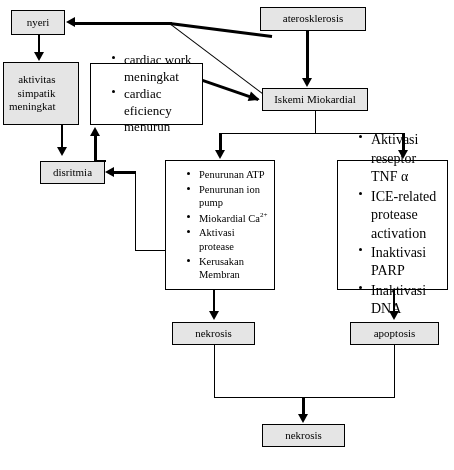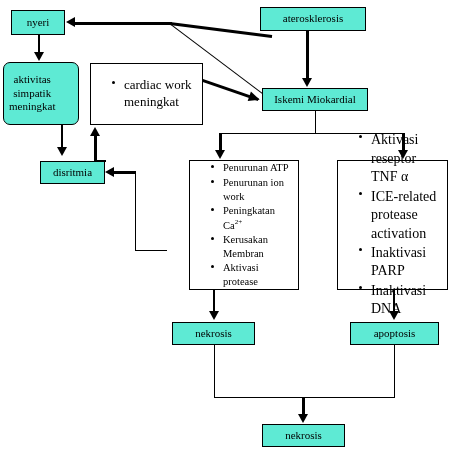--- a/index.html
+++ b/index.html
@@ -12,34 +12,33 @@
     position:relative;
     width:454px;
     height:470px;
     background:#ffffff;
     overflow:hidden;
   }
   .node{
     position:absolute;
     box-sizing:border-box;
     border:1px solid #000000;
-    background:#5eead4;
+    background:#e5e5e5;
     display:flex;
     align-items:center;
     justify-content:center;
     text-align:center;
     font-size:11px;
     line-height:1.25;
     color:#000;
     z-index:4;
   }
   .node.left-align{
     justify-content:flex-start;
-    text-align:center;
-    border-radius:7px;
+    text-align:right;
   }
   .node .label{
     display:block;
     padding:0 4px;
     white-space:pre-line;
   }
   .listbox{
     position:absolute;
     box-sizing:border-box;
     border:1px solid #000000;
@@ -131,38 +130,39 @@
 
   <div class="node left-align" style="left:3px;top:62px;width:76px;height:63px;">
     <span class="label" style="padding-left:5px;">aktivitas
 simpatik
 meningkat</span>
   </div>
 
   <div class="listbox" style="left:90px;top:63px;width:113px;height:62px;">
     <ul>
       <li>cardiac  work meningkat</li>
+      <li>cardiac  eficiency menurun</li>
     </ul>
   </div>
 
   <div class="node" style="left:40px;top:161px;width:65px;height:23px;">
     <span class="label">disritmia</span>
   </div>
 
   <div class="node" style="left:262px;top:88px;width:106px;height:23px;">
     <span class="label">Iskemi Miokardial</span>
   </div>
 
-  <div class="listbox big" style="left:165px;top:160px;width:110px;height:130px;margin-left:24px;">
+  <div class="listbox big" style="left:165px;top:160px;width:110px;height:130px;">
     <ul>
       <li>Penurunan ATP</li>
-      <li>Penurunan   ion work</li>
-      <li><span>Peningkatan Ca</span><span class="sup">2+</span></li>
+      <li>Penurunan   ion pump</li>
+      <li><span>Miokardial Ca</span><span class="sup">2+</span></li>
+      <li>Aktivasi protease</li>
       <li>Kerusakan Membran</li>
-      <li>Aktivasi protease</li>
     </ul>
   </div>
 
   <div class="listbox small" style="left:337px;top:160px;width:111px;height:130px;">
     <ul>
       <li>Aktivasi reseptor TNF α</li>
       <li>ICE-related protease activation</li>
       <li>Inaktivasi PARP</li>
       <li>Inaktivasi DNA</li>
     </ul>

